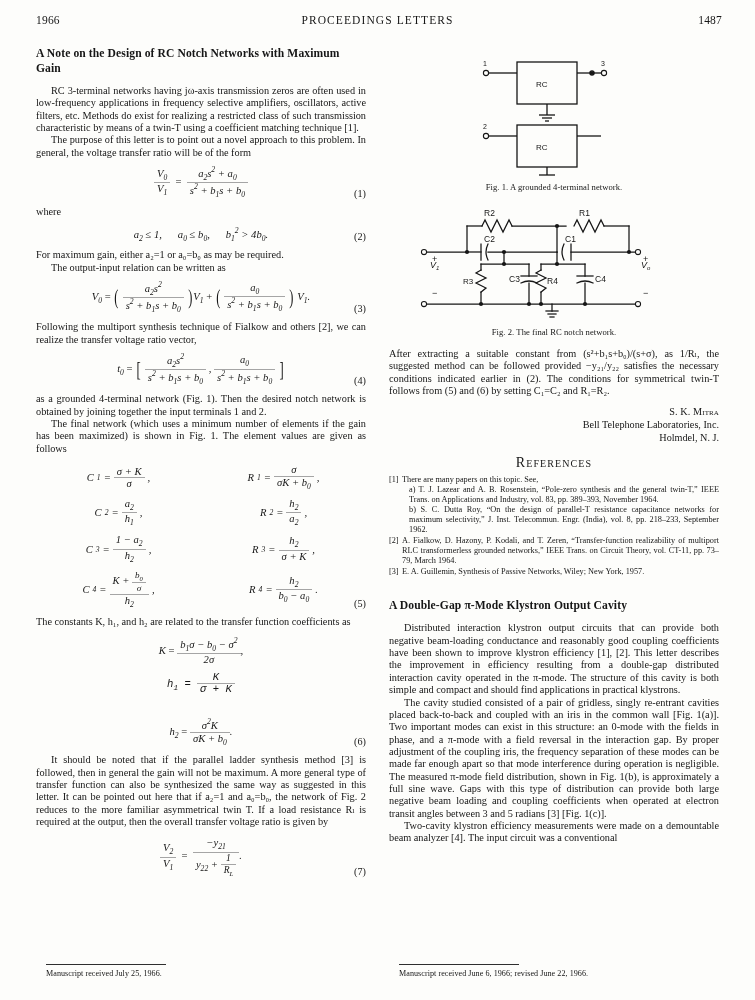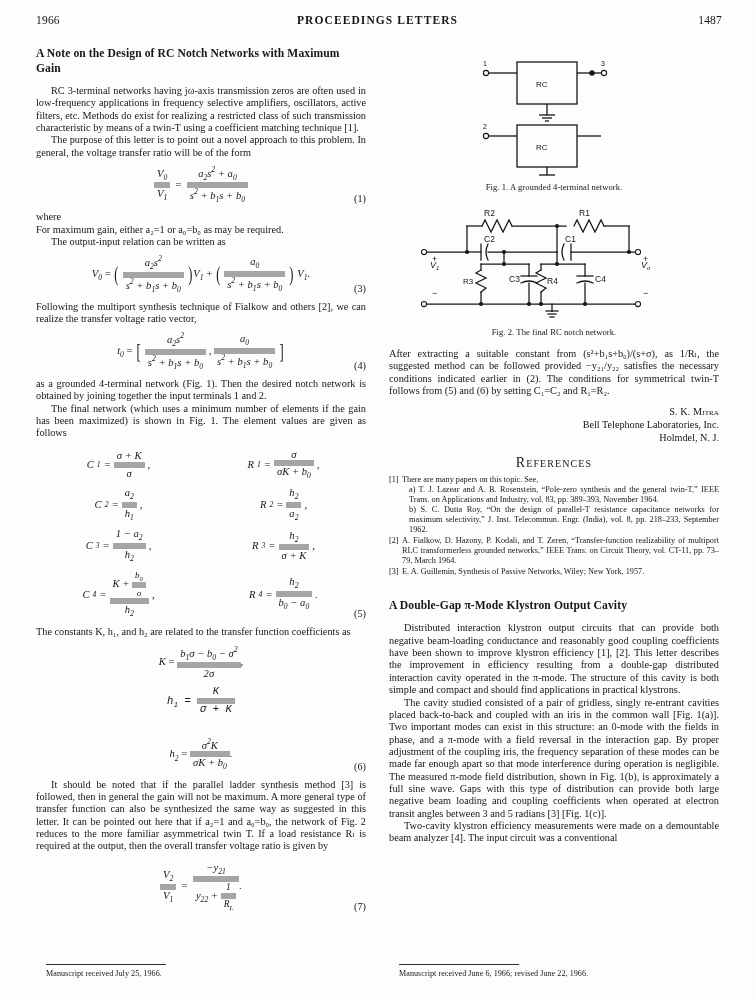--- a/index.html
+++ b/index.html
@@ -12,21 +12,21 @@
   .page{
     position:absolute;inset:0;
     filter:contrast(1.05);
   }
   
   .runhead{position:absolute;top:14px;left:0;right:0;height:16px;}
   .runhead .folio-l{position:absolute;left:36px;top:0;font-size:11.5px;letter-spacing:.2px;}
   .runhead .folio-r{position:absolute;right:33px;top:0;font-size:11.5px;letter-spacing:.2px;}
   .runhead .rh-title{
     position:absolute;left:0;right:0;top:0;text-align:center;
-    font-size:11.5px;letter-spacing:1.1px;font-weight:700;
+    font-size:11.5px;letter-spacing:1.1px;font-weight:400;
   }
   
   .col{position:absolute;top:46px;width:330px;}
   .col-l{left:36px;}
   .col-r{left:389px;}
   .art-title{
     font-size:11.6px;font-weight:bold;line-height:15px;margin:0 0 9px 0;
     letter-spacing:.1px;
   }
   p.body{
@@ -36,21 +36,21 @@
     -webkit-hyphens:auto;hyphens:auto;
   }
   p.body.noind{text-indent:0;}
   .eqblock{position:relative;margin:7px 0 7px 0;min-height:14px;}
   .eq{
     font-family:"Liberation Serif","DejaVu Serif",serif;
     font-size:10.6px;text-align:center;font-style:italic;
   }
   .eqno{position:absolute;right:0;bottom:0;font-size:10.2px;font-style:normal;}
   .frac{display:inline-block;vertical-align:middle;text-align:center;line-height:1.12;}
-  .frac .num{display:block;padding:0 3px;border-bottom:6px solid #a3a3a3;}
+  .frac .num{display:block;padding:0 3px;border-bottom:1px solid #a3a3a3;}
   .frac .den{display:block;padding:0 3px;}
   .paren{display:inline-block;font-size:20px;font-style:normal;vertical-align:middle;
          transform:scaleX(.62);font-family:"Liberation Serif",serif;}
   .brk{display:inline-block;font-size:21px;font-style:normal;vertical-align:middle;
        transform:scaleX(.6);}
   sub{font-size:.72em;}
   sup{font-size:.72em;}
   .up{font-style:normal;}
   
   .grid5{display:grid;grid-template-columns:1fr 1fr;row-gap:6px;
@@ -100,20 +100,26 @@
       <div class="eq">
         <span class="frac"><span class="num">V<sub>0</sub></span><span class="den">V<sub>1</sub></span></span>
         <span class="up">&nbsp;=&nbsp;</span>
         <span class="frac"><span class="num">a<sub>2</sub>s<sup>2</sup> + a<sub>0</sub></span><span class="den">s<sup>2</sup> + b<sub>1</sub>s + b<sub>0</sub></span></span>
       </div>
       <span class="eqno">(1)</span>
     </div>
 
     <p class="body noind">where</p>
 
+    <div class="eqblock">
+      <div class="eq">
+        a<sub>2</sub> ≤ 1,&nbsp;&nbsp;&nbsp;&nbsp;&nbsp; a<sub>0</sub> ≤ b<sub>0</sub>,&nbsp;&nbsp;&nbsp;&nbsp;&nbsp; b<sub>1</sub><sup>2</sup> &gt; 4b<sub>0</sub>.
+      </div>
+      <span class="eqno">(2)</span>
+    </div>
 
     <p class="body noind">For maximum gain, either a₂=1 or a₀=b₀ as may be required.</p>
     <p class="body">The output-input relation can be written as</p>
 
     <div class="eqblock">
       <div class="eq">
         V<sub>0</sub> <span class="up">=</span>
         <span class="paren">(</span>
         <span class="frac"><span class="num">a<sub>2</sub>s<sup>2</sup></span><span class="den">s<sup>2</sup> + b<sub>1</sub>s + b<sub>0</sub></span></span>
         <span class="paren">)</span>V<sub>1</sub> <span class="up">+</span>

